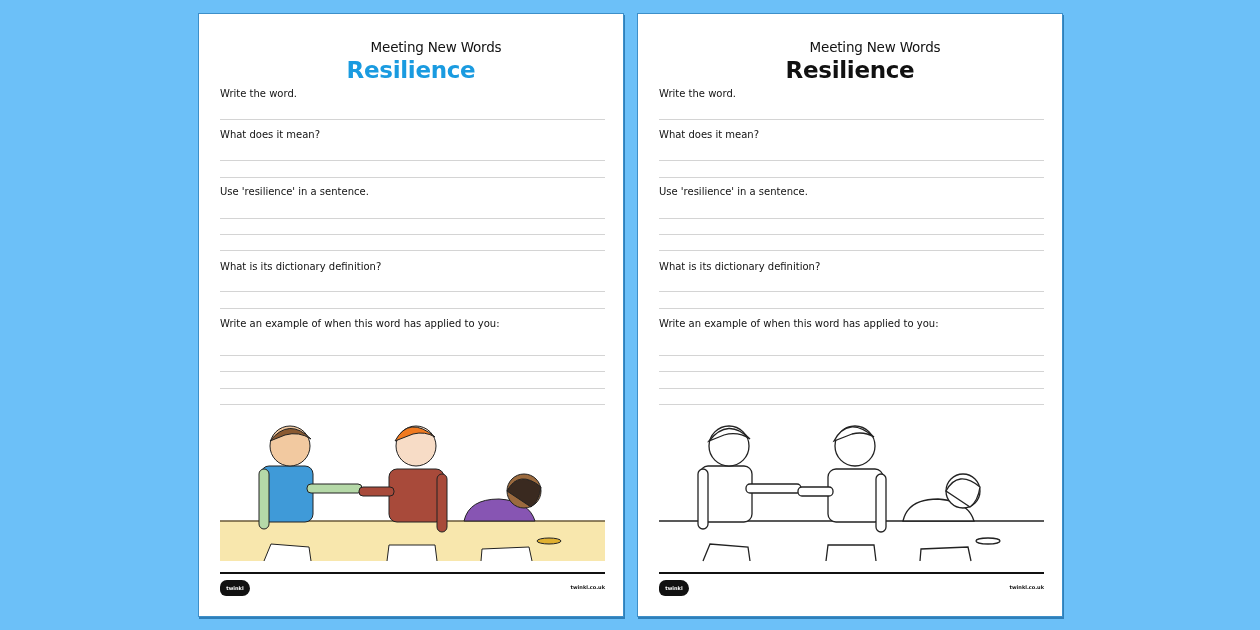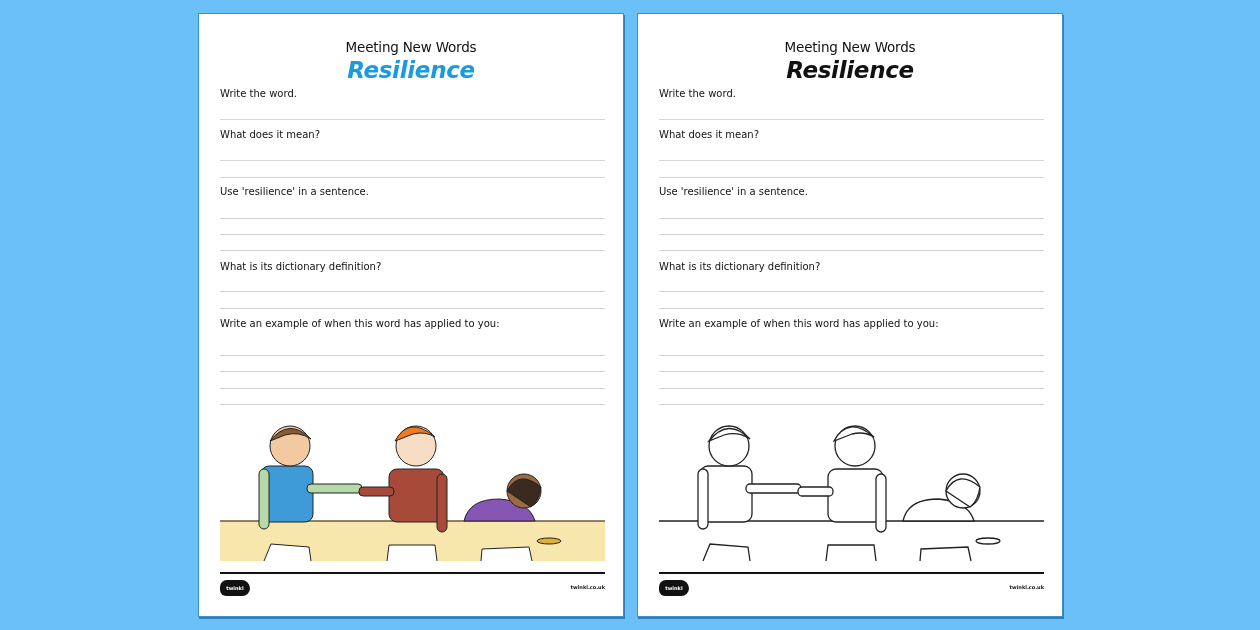--- a/index.html
+++ b/index.html
@@ -12,25 +12,25 @@
   .sheet {
     position:absolute; top:13px; width:424px; height:602px;
     background:#ffffff;
     border:1px solid #3d8fc9;
     box-shadow: 1px 2px 0 #2f7fb9;
   }
   .sheet.left { left:198px; }
   .sheet.right { left:637px; }
   .subtitle {
     position:absolute; top:25px; left:0; width:100%;
-    text-align:center; font-size:13.5px; color:#111; letter-spacing:-0.2px;
+    text-align:center; font-size:13.5px; color:#111; letter-spacing:-0.2px;padding-left:25px;
   }
   .title {
     position:absolute; top:43px; left:0; width:100%;
-    text-align:center; font-size:23px; font-weight:bold; letter-spacing:-0.3px;font-style:italic;
+    text-align:center; font-size:23px; font-weight:bold; letter-spacing:-0.3px;
   }
   .q { position:absolute; left:21px; font-size:10px; color:#111; }
   .rule { position:absolute; left:21px; width:385px; height:1px; background:#d4d4d4; }
   .illus { position:absolute; left:0; top:395px; width:424px; height:160px; }
   .footer-line { position:absolute; left:21px; width:385px; top:558px; height:2px; background:#111; }
   .logo {
     position:absolute; left:21px; top:566px; width:30px; height:16px;
     background:#111; border-radius:9px 11px 10px 8px;
     color:#fff; font-size:5px; font-weight:bold;
     display:flex; align-items:center; justify-content:center;

